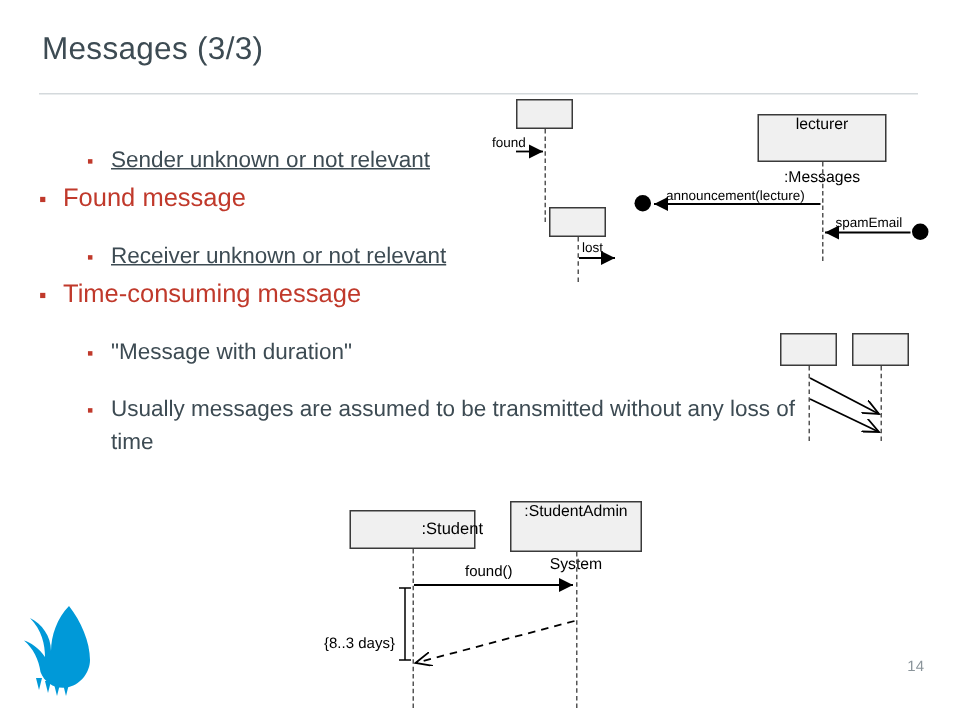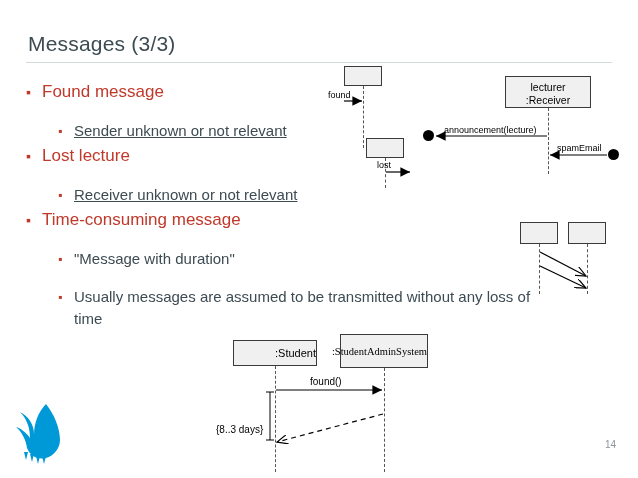--- a/index.html
+++ b/index.html
@@ -17,21 +17,21 @@
   .slide {
     position: absolute;
     left: 0; top: 0;
     width: 638px;
     height: 478px;
     background: #ffffff;
   }
   .title {
     position: absolute;
     left: 28px;
-    top: 32px;
+    top: 21px;
     font-size: 21px;
     color: #3d4b53;
     letter-spacing: 0.2px;
   }
   .title-rule {
     position: absolute;
     left: 26px;
     top: 62px;
     width: 586px;
     height: 1px;
@@ -89,24 +89,25 @@
     border: 1px solid #3a3a3a;
     box-sizing: border-box;
   }
   .box-label {
     font-size: 10.5px;
     color: #000;
     text-align: center;
     line-height: 13px;
     display: flex;
     align-items: center;
-    justify-content: flex-end;
+    justify-content: space-between;
     width: 100%;
     height: 100%;
     box-sizing: border-box;
+    gap: 22px;
   }
   .lifeline {
     position: absolute;
     width: 0;
     border-left: 1px dashed #555;
   }
   .msg-label {
     position: absolute;
     font-size: 9px;
     color: #000;
@@ -153,45 +154,44 @@
 </style>
 </head>
 <body>
 
 <div class="slide">
 
   <div class="title">Messages (3/3)</div>
   <div class="title-rule"></div>
 
   <div class="bullets">
+    <div class="b2"><span class="u">Sender unknown or not relevant</span></div>
     <div class="b1">Found message</div>
-    <div class="b2"><span class="u">Sender unknown or not relevant</span></div>
-    <div class="b1">Lost lecture</div>
     <div class="b2"><span class="u">Receiver unknown or not relevant</span></div>
     <div class="b1">Time-consuming message</div>
     <div class="b2">"Message with duration"</div>
     <div class="b2 wrap">Usually messages are assumed to be transmitted without any loss of time</div>
   </div>
 
   <div class="box" style="left:344px; top:66px; width:38px; height:20px;">
     <span class="box-label"></span>
   </div>
   <div class="lifeline" style="left:363px; top:86px; height:62px;"></div>
   <div class="msg-label" style="left:328px; top:90px;">found</div>
 
   <div class="box" style="left:366px; top:138px; width:38px; height:20px;">
     <span class="box-label"></span>
   </div>
   <div class="lifeline" style="left:385px; top:158px; height:30px;"></div>
-  <div class="msg-label" style="left:377px; top:160px;">lost</div>
+  <div class="msg-label" style="left:388px; top:160px;">lost</div>
 
   <div class="box" style="left:505px; top:76px; width:86px; height:32px;">
     <div class="box-label" style="flex-direction:column;">
       <span>lecturer</span>
-      <span>:Receiver</span>
+      <span>:Messages</span>
     </div>
   </div>
   <div class="lifeline" style="left:548px; top:108px; height:66px;"></div>
   <div class="msg-label" style="left:444px; top:125px;">announcement(lecture)</div>
   <div class="msg-label" style="left:557px; top:143px;">spamEmail</div>
   <div class="dot" style="left:423px; top:130px; width:11px; height:11px;"></div>
   <div class="dot" style="left:608px; top:149px; width:11px; height:11px;"></div>
 
   <div class="box" style="left:520px; top:222px; width:38px; height:22px;">
     <span class="box-label"></span>
@@ -199,21 +199,21 @@
   <div class="box" style="left:568px; top:222px; width:38px; height:22px;">
     <span class="box-label"></span>
   </div>
   <div class="lifeline" style="left:539px; top:244px; height:50px;"></div>
   <div class="lifeline" style="left:587px; top:244px; height:50px;"></div>
 
   <div class="box" style="left:233px; top:340px; width:84px; height:26px;">
     <span class="box-label" style="font-size:11px;padding-left:47px;">:Student</span>
   </div>
   <div class="box" style="left:340px; top:334px; width:88px; height:34px;">
-    <div class="box-label" style="flex-direction:row; font-size:10.5px;font-family:Liberation Serif, serif;">
+    <div class="box-label" style="flex-direction:column; font-size:10.5px;">
       <span>:StudentAdmin</span>
       <span>System</span>
     </div>
   </div>
   <div class="lifeline" style="left:275px; top:366px; height:106px;"></div>
   <div class="lifeline" style="left:384px; top:368px; height:104px;"></div>
   <div class="msg-label" style="left:310px; top:376px; font-size:10px;">found()</div>
   <div class="msg-label" style="left:216px; top:424px; font-size:10px;">{8..3 days}</div>
 
   <svg class="arrows">

